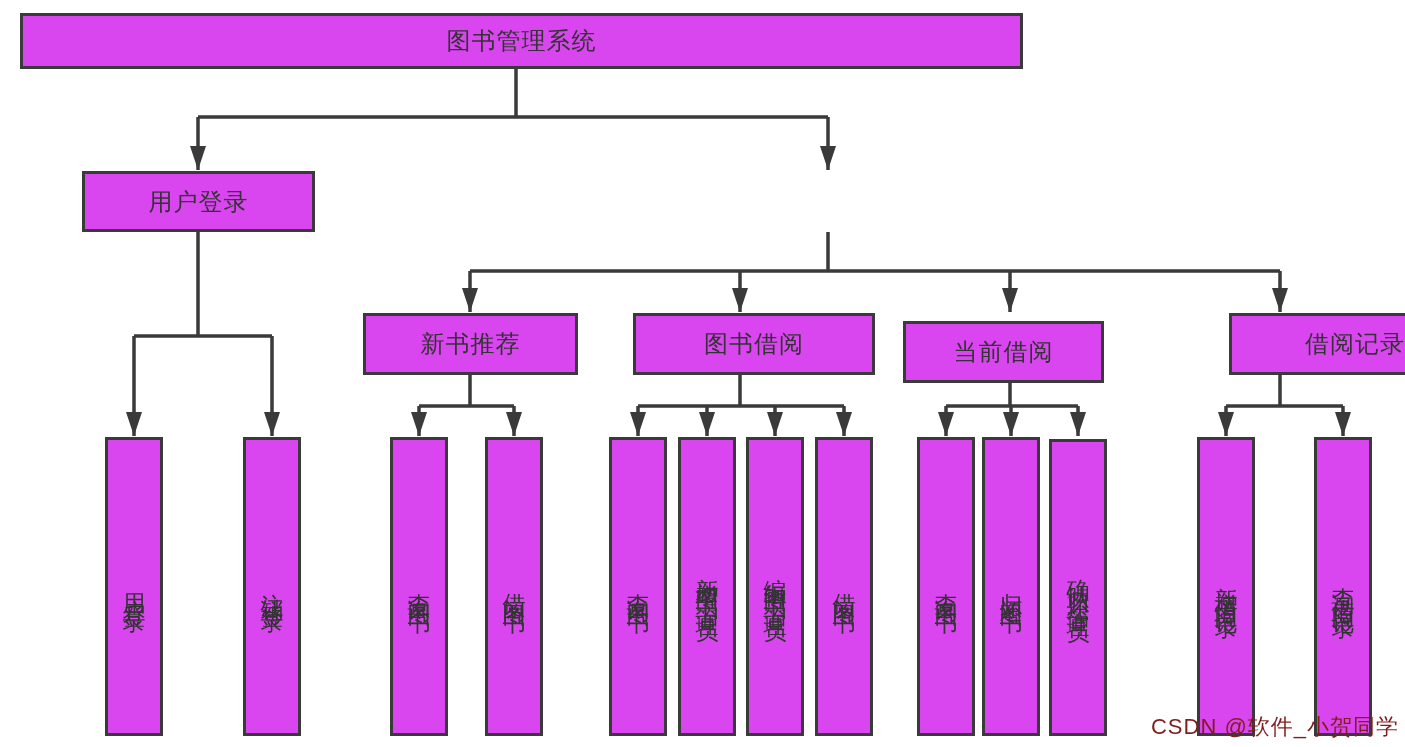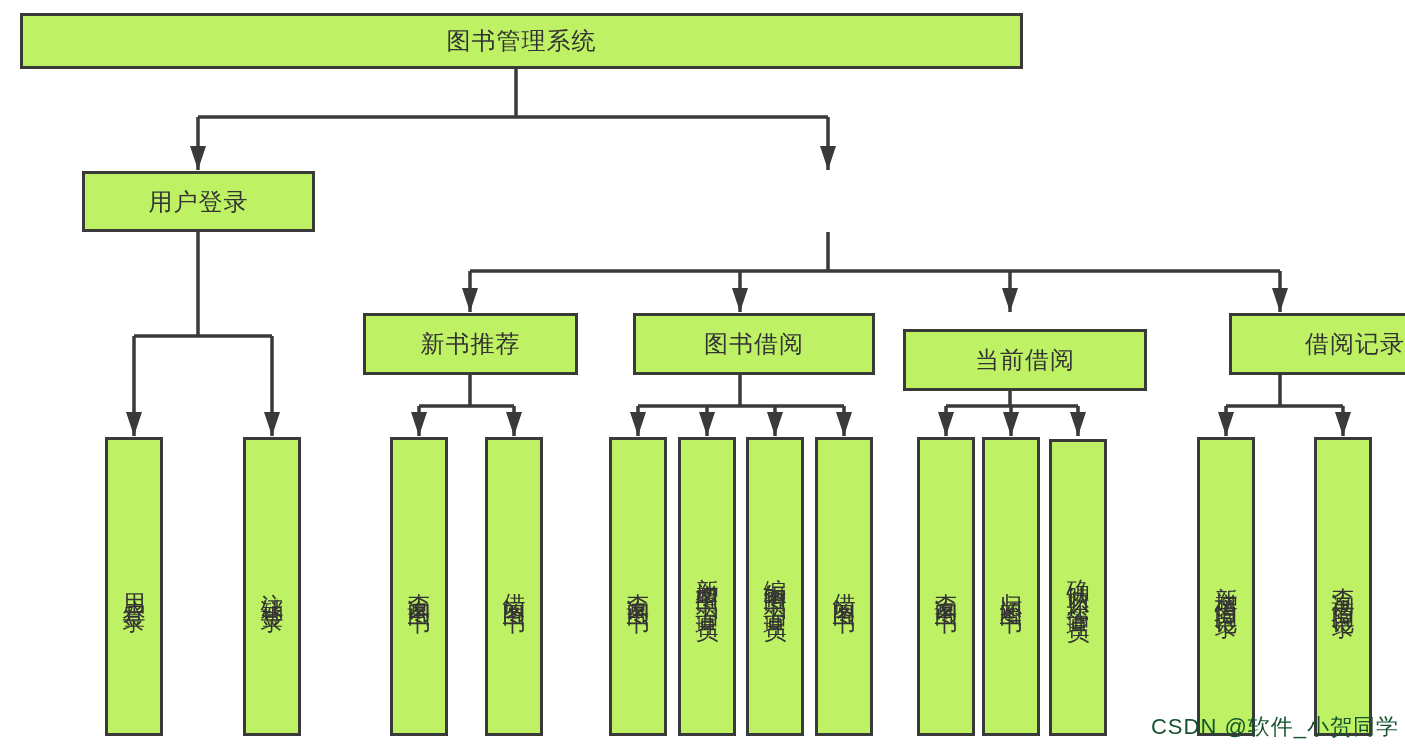--- a/index.html
+++ b/index.html
@@ -3,30 +3,30 @@
 <meta charset="utf-8">
 <style>
   html,body{margin:0;padding:0;background:#fff;}
   .canvas{
     position:relative;width:1405px;height:747px;background:#ffffff;
     font-family:"Liberation Sans", sans-serif;overflow:hidden;
   }
   .connectors{position:absolute;left:0;top:0;width:1405px;height:747px;}
   .line{stroke:#3a3a3a;stroke-width:3.5;fill:none;}
   .box{
-    position:absolute;box-sizing:border-box;border:3px solid #3a3a3a;background:#bef264;
+    position:absolute;box-sizing:border-box;border:3px solid #3a3a3a;background:#d946ef;
     display:flex;align-items:center;justify-content:center;color:#333333;
   }
   .hbox{font-size:24px;letter-spacing:1px;}
   .vbox{
     font-size:23px;line-height:1;letter-spacing:6px;
     writing-mode:vertical-rl;text-orientation:mixed;
   }
   .watermark{
-    position:absolute;right:6px;bottom:5px;font-size:22px;color:#14532d;
+    position:absolute;right:6px;bottom:5px;font-size:22px;color:#7f1d1d;
     letter-spacing:1px;z-index:5;
   }
 </style>
 </head>
 <body>
 
 <div class="canvas">
 
   <svg class="connectors" viewBox="0 0 1405 747">
     <defs>
@@ -68,21 +68,21 @@
     <path class="line" marker-end="url(#ah)" d="M1226,406 V436"></path>
     <path class="line" marker-end="url(#ah)" d="M1343,406 V436"></path>
   </svg>
 
   <div class="box hbox" style="left:20px;top:13px;width:1003px;height:56px">图书管理系统</div>
 
   <div class="box hbox" style="left:82px;top:171px;width:233px;height:61px">用户登录</div>
 
   <div class="box hbox" style="left:363px;top:313px;width:215px;height:62px">新书推荐</div>
   <div class="box hbox" style="left:633px;top:313px;width:242px;height:62px">图书借阅</div>
-  <div class="box hbox" style="left:903px;top:329px;width:244px;height:62px">当前借阅</div>
+  <div class="box hbox" style="left:903px;top:321px;width:201px;height:62px">当前借阅</div>
   <div class="box hbox" style="left:1229px;top:313px;width:252px;height:62px">借阅记录</div>
 
   <div class="box vbox" style="left:105px;top:437px;width:58px;height:299px">用户登录</div>
   <div class="box vbox" style="left:243px;top:437px;width:58px;height:299px">注销登录</div>
 
   <div class="box vbox" style="left:390px;top:437px;width:58px;height:299px">查询图书</div>
   <div class="box vbox" style="left:485px;top:437px;width:58px;height:299px">借阅图书</div>
 
   <div class="box vbox" style="left:609px;top:437px;width:58px;height:299px">查询图书</div>
   <div class="box vbox" style="left:678px;top:437px;width:58px;height:299px">新增图书（管理员）</div>

